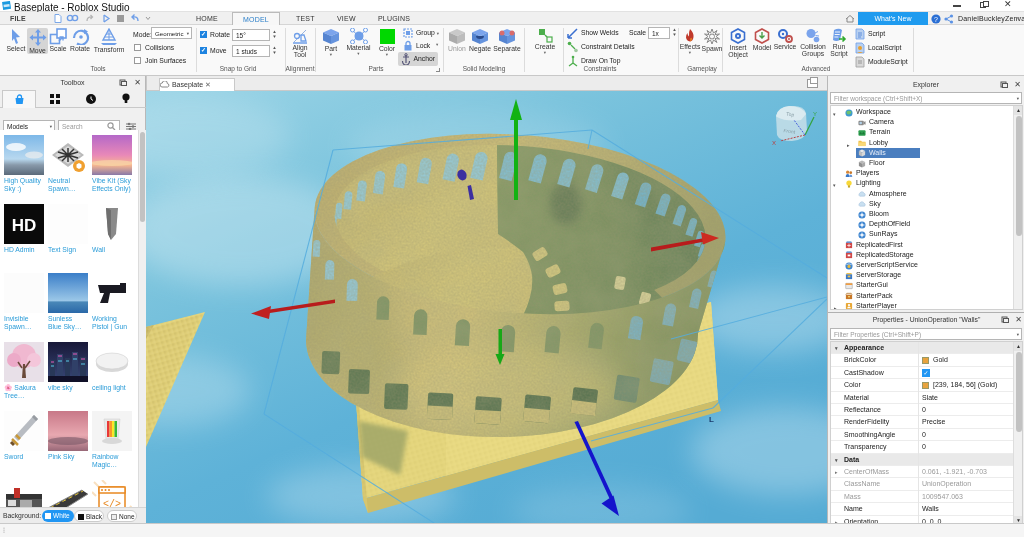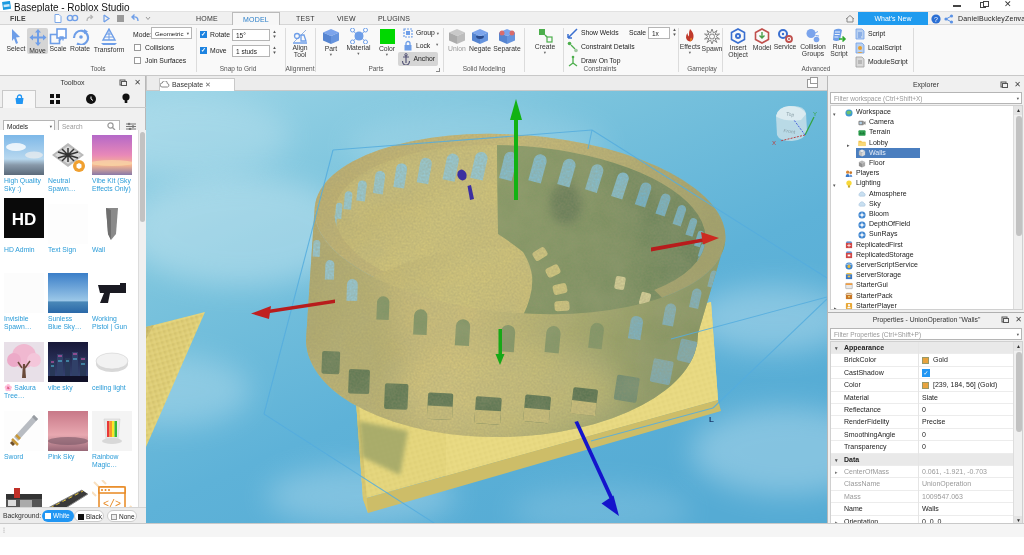--- a/index.html
+++ b/index.html
@@ -538,21 +538,21 @@
               <stop offset="1" stop-color="#8878a8"></stop>
             </linearGradient>
           </defs>
           <rect width="40" height="40" fill="url(#s2)"></rect>
           <ellipse cx="20" cy="28" rx="22" ry="3" fill="#f8d8a8" opacity="0.7"></ellipse>
         </svg>
       </div>
 <div class="tlabel" style="left:4px;top:47px">High Quality<br>Sky :)</div>
 <div class="tlabel" style="left:48px;top:47px">Neutral<br>Spawn…</div>
 <div class="tlabel" style="left:92px;top:47px">Vibe Kit (Sky<br>Effects Only)</div>
-<div class="thumb" style="left:4px;top:68px">
+<div class="thumb" style="left:4px;top:74px">
         <svg width="40" height="40">
           <rect width="40" height="40" fill="#0a0a0a"></rect>
           <text x="20" y="27" font-size="17" font-weight="bold" fill="#fff" text-anchor="middle" font-family="Liberation Sans">HD</text>
         </svg>
       </div>
 <div class="thumb" style="left:48px;top:74px">
         <svg width="40" height="40">
           <rect width="40" height="40" fill="#fdfdfd"></rect>
         </svg>
       </div>

